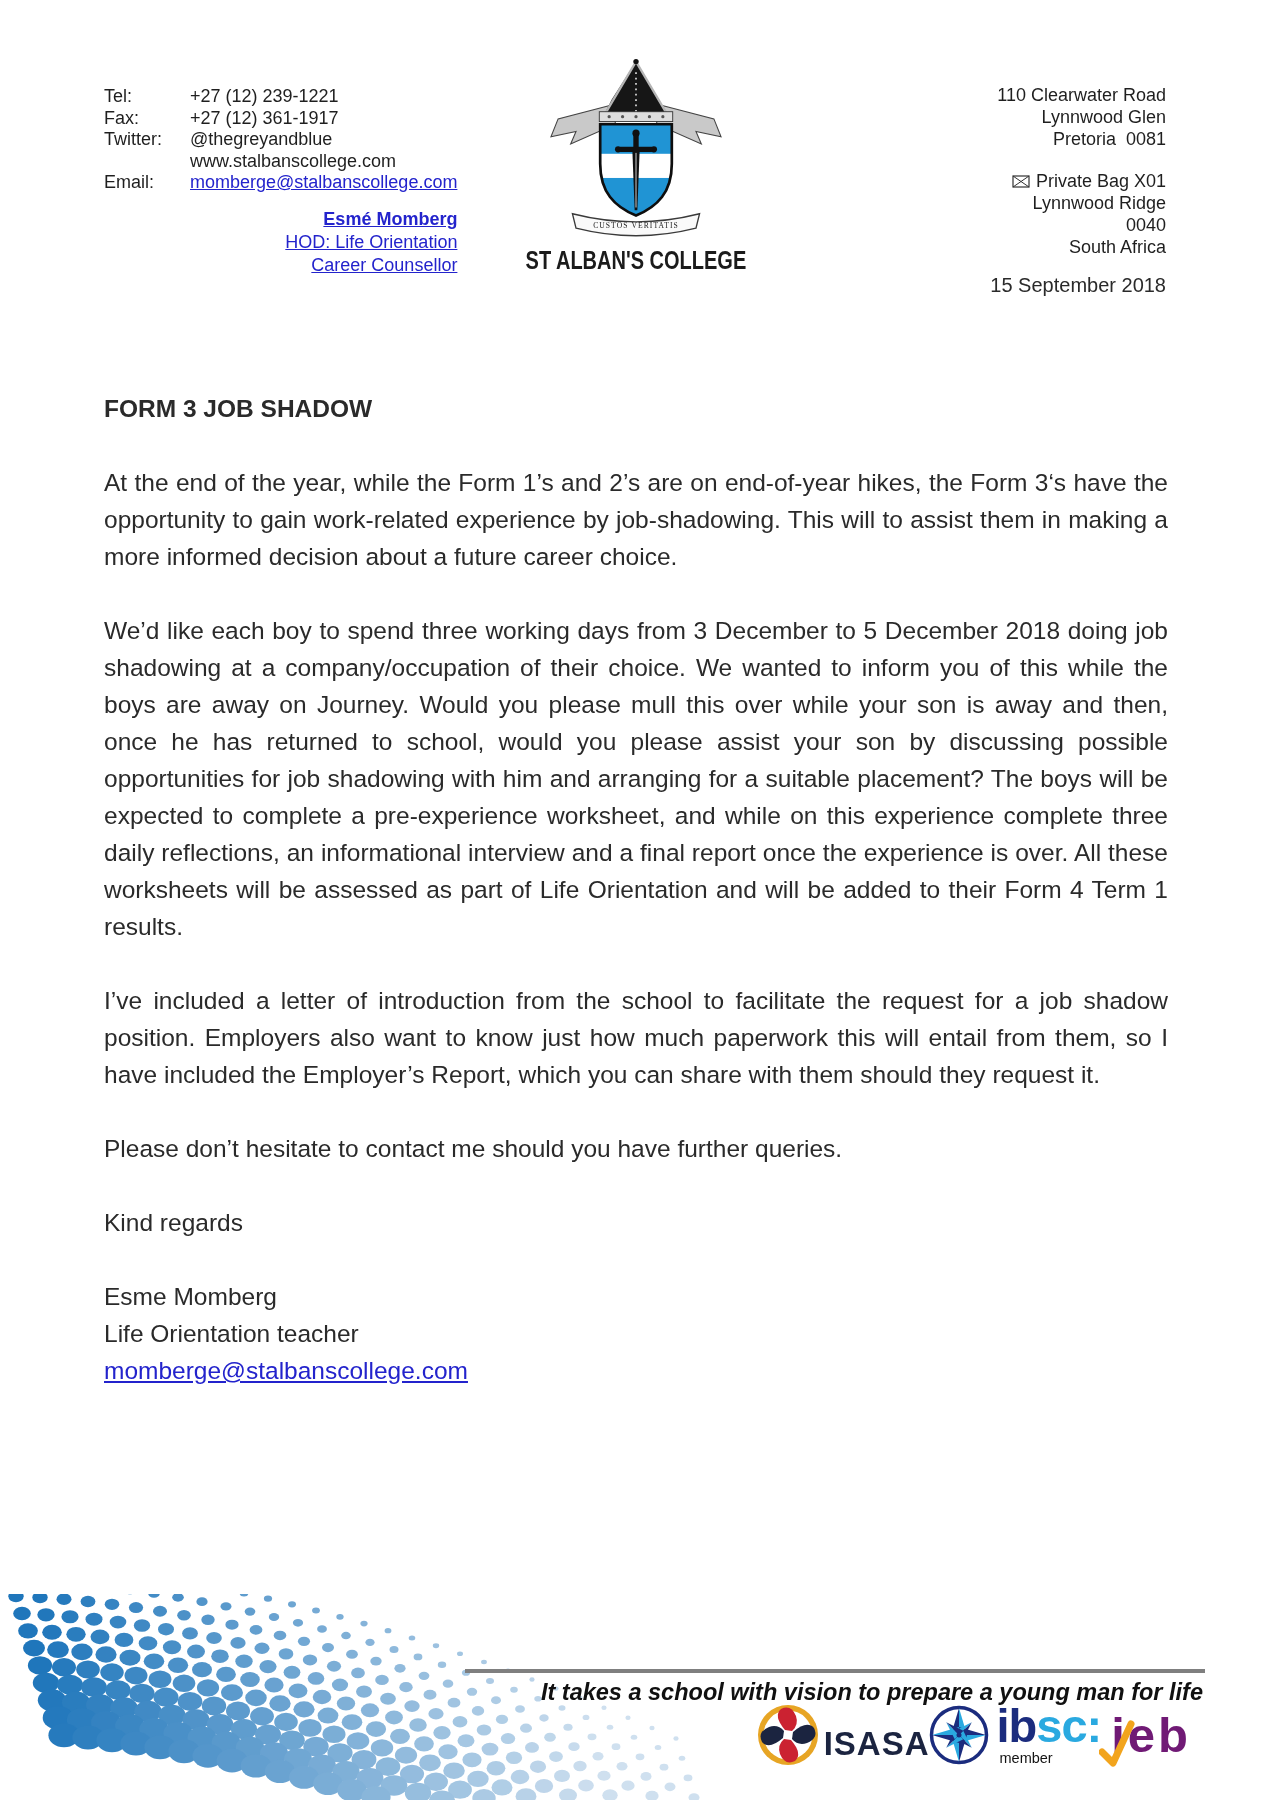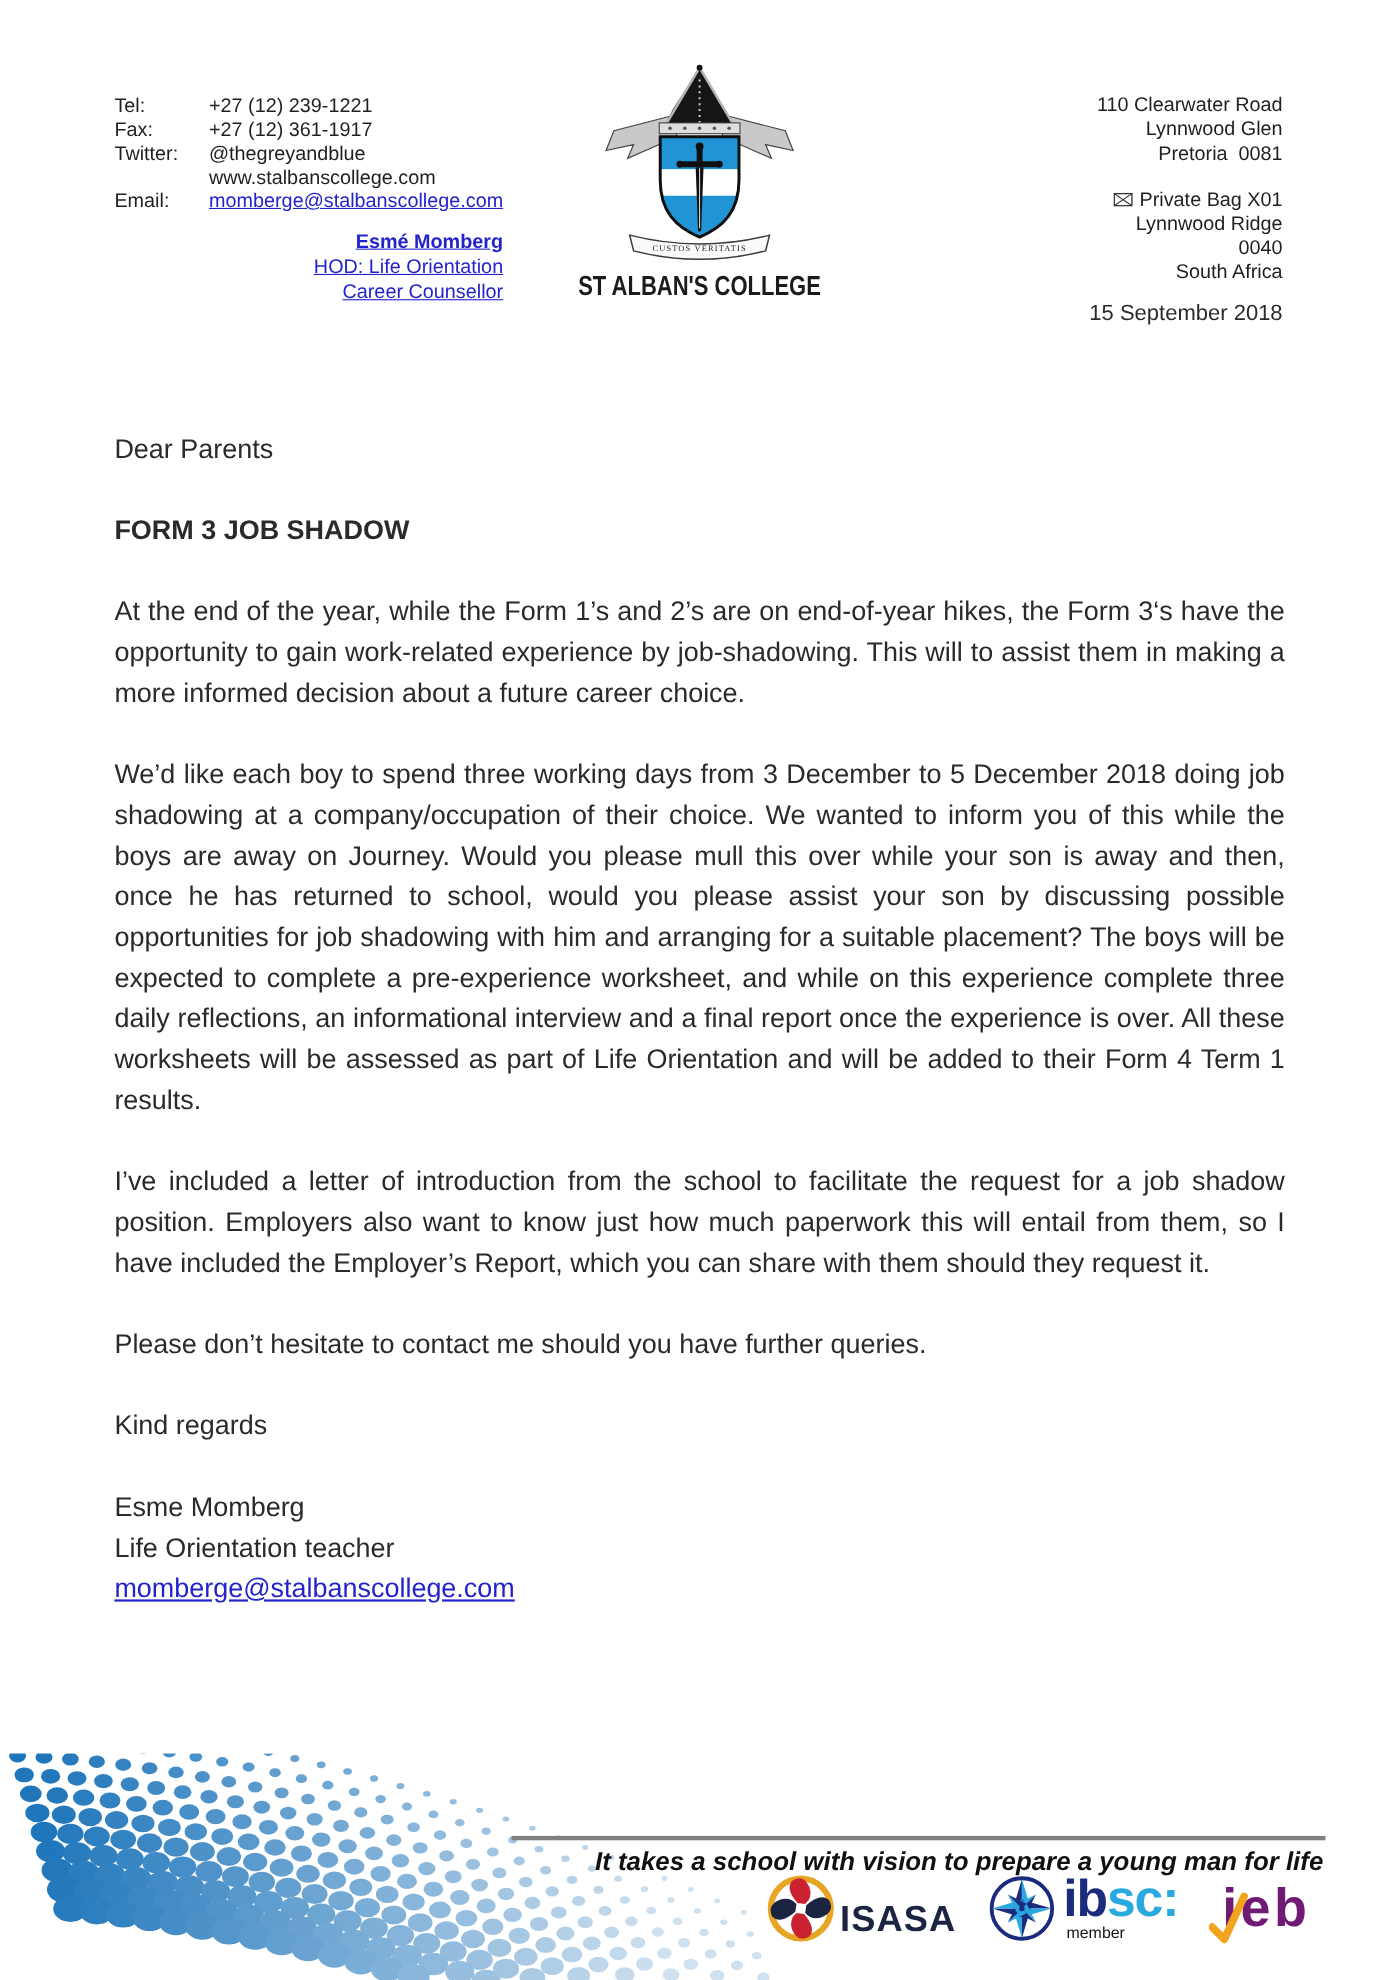--- a/index.html
+++ b/index.html
@@ -30,21 +30,21 @@
   
   .letter-body{position:absolute;left:104px;right:103px;top:390px;font-size:24.5px;line-height:37px;color:#2a2a2a;}
   .letter-body p{margin:0 0 37px 0;}
   .para{text-align:justify;}
   .subject{font-weight:bold;}
   .sig p{margin:0;}
   .sig a{font-size:24.5px;}
   
   .footer-rule{position:absolute;left:465px;width:740px;top:1669px;height:4px;background:#7f7f7f;}
   .tagline{position:absolute;right:68px;top:1679px;font-size:23.5px;font-weight:bold;font-style:italic;color:#101010;}
-  .logos{position:absolute;right:80px;top:1704px;display:flex;align-items:center;gap:30px;}
+  .logos{position:absolute;right:80px;top:1704px;display:flex;align-items:center;}
   .isasa{display:flex;align-items:flex-end;gap:5px;}
   .isasa-label{font-size:33px;color:#1b2440;font-weight:600;letter-spacing:1px;line-height:1;margin-bottom:6px;}
   .ibsc{display:flex;align-items:flex-start;gap:7px;}
   .ibsc-text{line-height:1;}
   .ibsc-word{font-size:47px;font-weight:bold;letter-spacing:-1px;line-height:0.9;}
   .ib{color:#1b2c7e;} .sc{color:#2aa9e0;}
   .member{font-size:14.5px;color:#141414;margin-top:4px;padding-left:3px;}
   .ieb{position:relative;padding-left:10px;}
   .ieb-label{font-size:49px;font-weight:bold;color:#701a75;letter-spacing:3px;line-height:1;}
   .ieb-check{position:absolute;left:-2px;bottom:-8px;}
@@ -138,21 +138,20 @@
       <span>Private Bag X01</span>
     </div>
     <div>Lynnwood Ridge</div>
     <div>0040</div>
     <div>South Africa</div>
   </div>
 
   <div class="date">15 September 2018</div>
 
   <div class="letter-body">
-    <p>Dear Parents</p>
     <p class="subject">FORM 3 JOB SHADOW</p>
     <p class="para">At the end of the year, while the Form 1’s and 2’s are on end-of-year hikes, the Form 3‘s have the opportunity to gain work-related experience by job-shadowing. This will to assist them in making a more informed decision about a future career choice.</p>
     <p class="para">We’d like each boy to spend three working days from 3 December to 5 December 2018 doing job shadowing at a company/occupation of their choice. We wanted to inform you of this while the boys are away on Journey. Would you please mull this over while your son is away and then, once he has returned to school, would you please assist your son by discussing possible opportunities for job shadowing with him and arranging for a suitable placement? The boys will be expected to complete a pre-experience worksheet, and while on this experience complete three daily reflections, an informational interview and a final report once the experience is over. All these worksheets will be assessed as part of Life Orientation and will be added to their Form 4 Term 1 results.</p>
     <p class="para">I’ve included a letter of introduction from the school to facilitate the request for a job shadow position. Employers also want to know just how much paperwork this will entail from them, so I have included the Employer’s Report, which you can share with them should they request it.</p>
     <p>Please don’t hesitate to contact me should you have further queries.</p>
     <p>Kind regards</p>
     <div class="sig">
       <p>Esme Momberg</p>
       <p>Life Orientation teacher</p>
       <p><a class="link">momberge@stalbanscollege.com</a></p>

